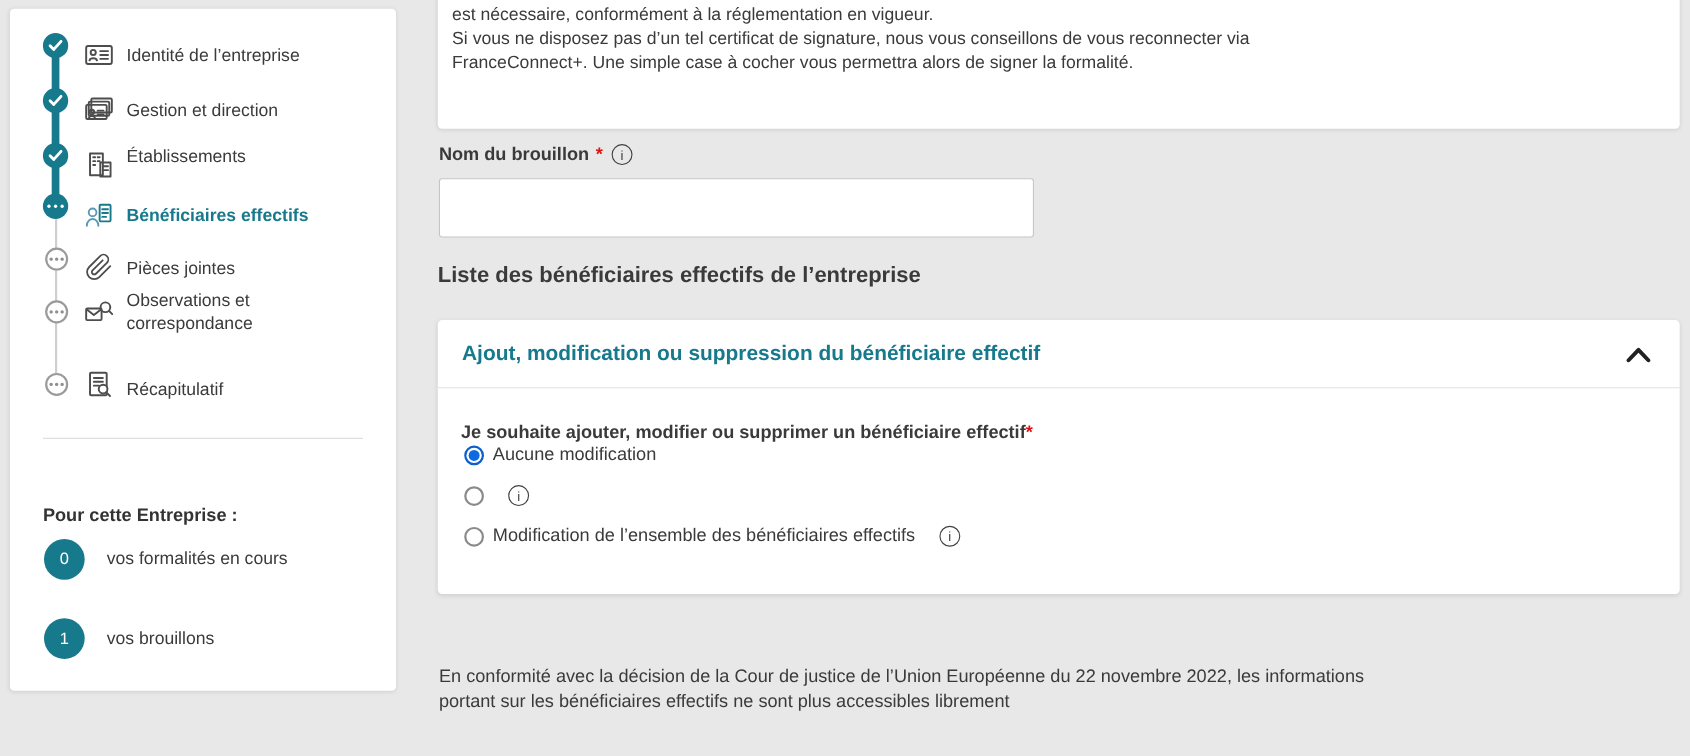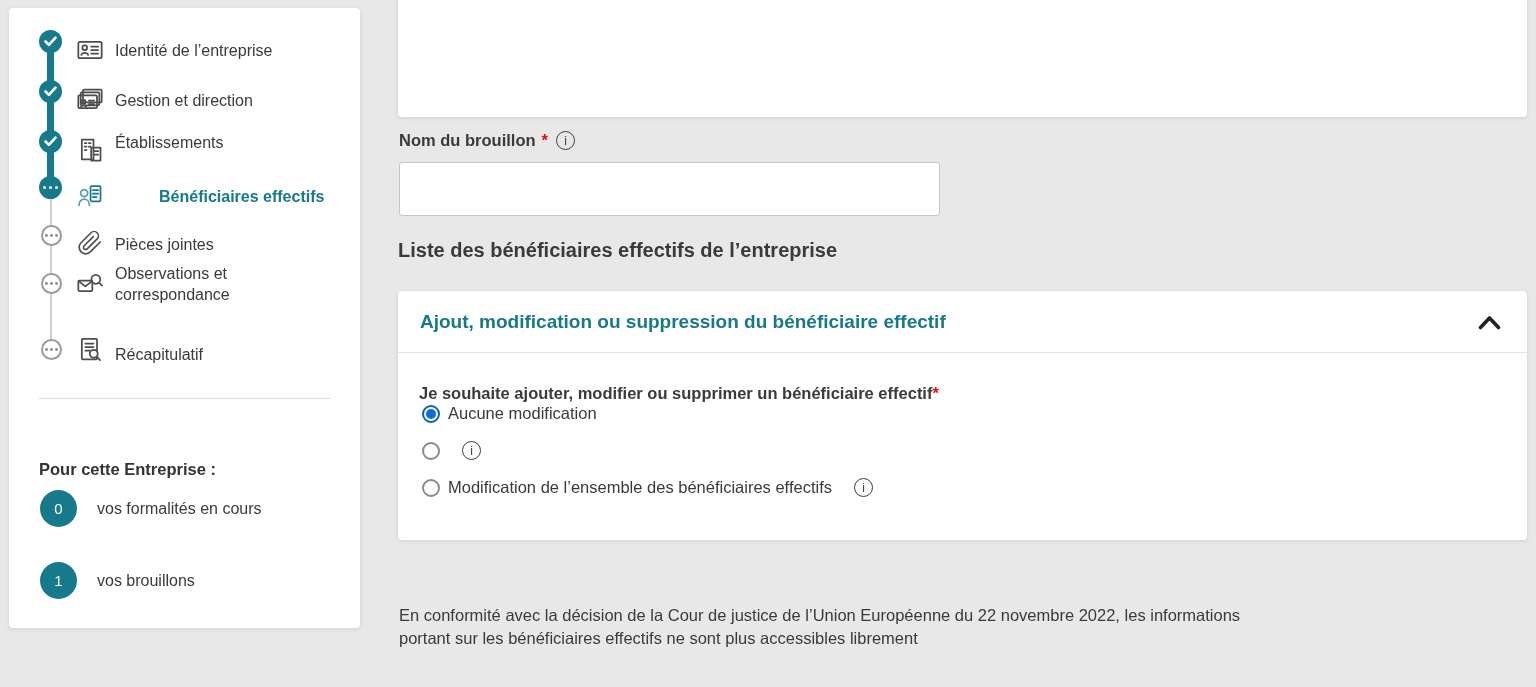--- a/index.html
+++ b/index.html
@@ -27,21 +27,21 @@
   .step-circle.pending {
     left:32px; width:21px; height:21px; background:#fff; border:2px solid #9b9b9b;
   }
   .dots { display:flex; gap:2.5px; align-items:center; }
   .dots i { width:3.2px; height:3.2px; border-radius:50%; background:#fff; display:block; }
   .step-circle.pending .dots i { background:#8f8f8f; width:2.8px; height:2.8px; }
   .step-icon { position:absolute; left:66px; width:30px; display:flex; justify-content:center; }
   .step-icon svg { stroke:#4d4d4d; fill:none; stroke-width:1.5; stroke-linecap:round; stroke-linejoin:round; }
   .step.current .step-icon svg { stroke:#17798c; }
   .step-label { position:absolute; left:106px; font-size:16px; color:#3a3a3a; line-height:21px; }
-  .step.current .step-label { color:#17798c; font-weight:bold;margin-left:44px; }
+  .step.current .step-label { color:#17798c; font-weight:bold; }
   .side-divider { position:absolute; left:30px; top:390px; width:291px; height:1px; background:#dcdcdc; }
   .company-title { position:absolute; left:30px; top:452px; font-size:16.5px; font-weight:bold; color:#333; }
   .counter-row { position:absolute; left:31px; display:flex; align-items:center; }
   .counter-badge {
     width:37px; height:37px; border-radius:50%; background:#17798c; color:#fff;
     display:flex; align-items:center; justify-content:center; font-size:15px; flex:0 0 37px;
   }
   .counter-label { margin-left:20px; font-size:16px; color:#3a3a3a; }
 
   
@@ -240,20 +240,22 @@
   <div class="counter-row" style="top:554px;">
     <span class="counter-badge">1</span>
     <span class="counter-label">vos brouillons</span>
   </div>
 </aside>
 
 <main>
 
   <section class="top-panel card">
     <div class="intro">
+      <div class="l1">est nécessaire, conformément à la réglementation en vigueur.</div>
+      <div class="l2">Si vous ne disposez pas d’un tel certificat de signature, nous vous conseillons de vous reconnecter via FranceConnect+. Une simple case à cocher vous permettra alors de signer la formalité.</div>
     </div>
   </section>
 
   <div class="field-label-row">
     <span class="bold-label">Nom du brouillon</span>
     <span class="req">*</span>
     <span class="info-icon">i</span>
   </div>
 
   <input class="text-input" type="text" value="" style="">

